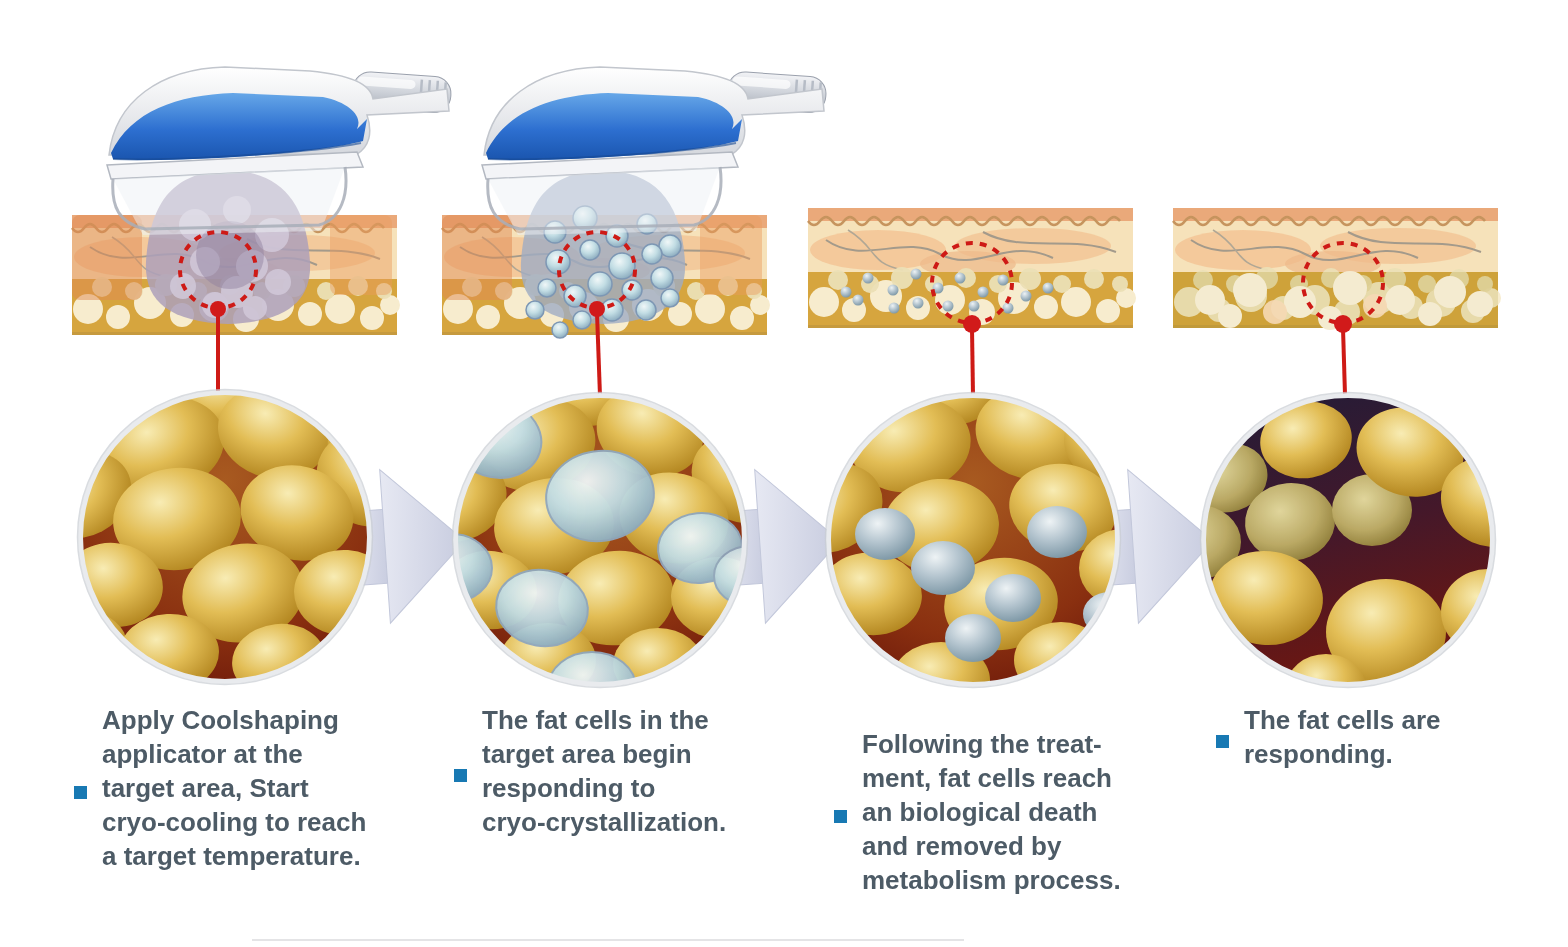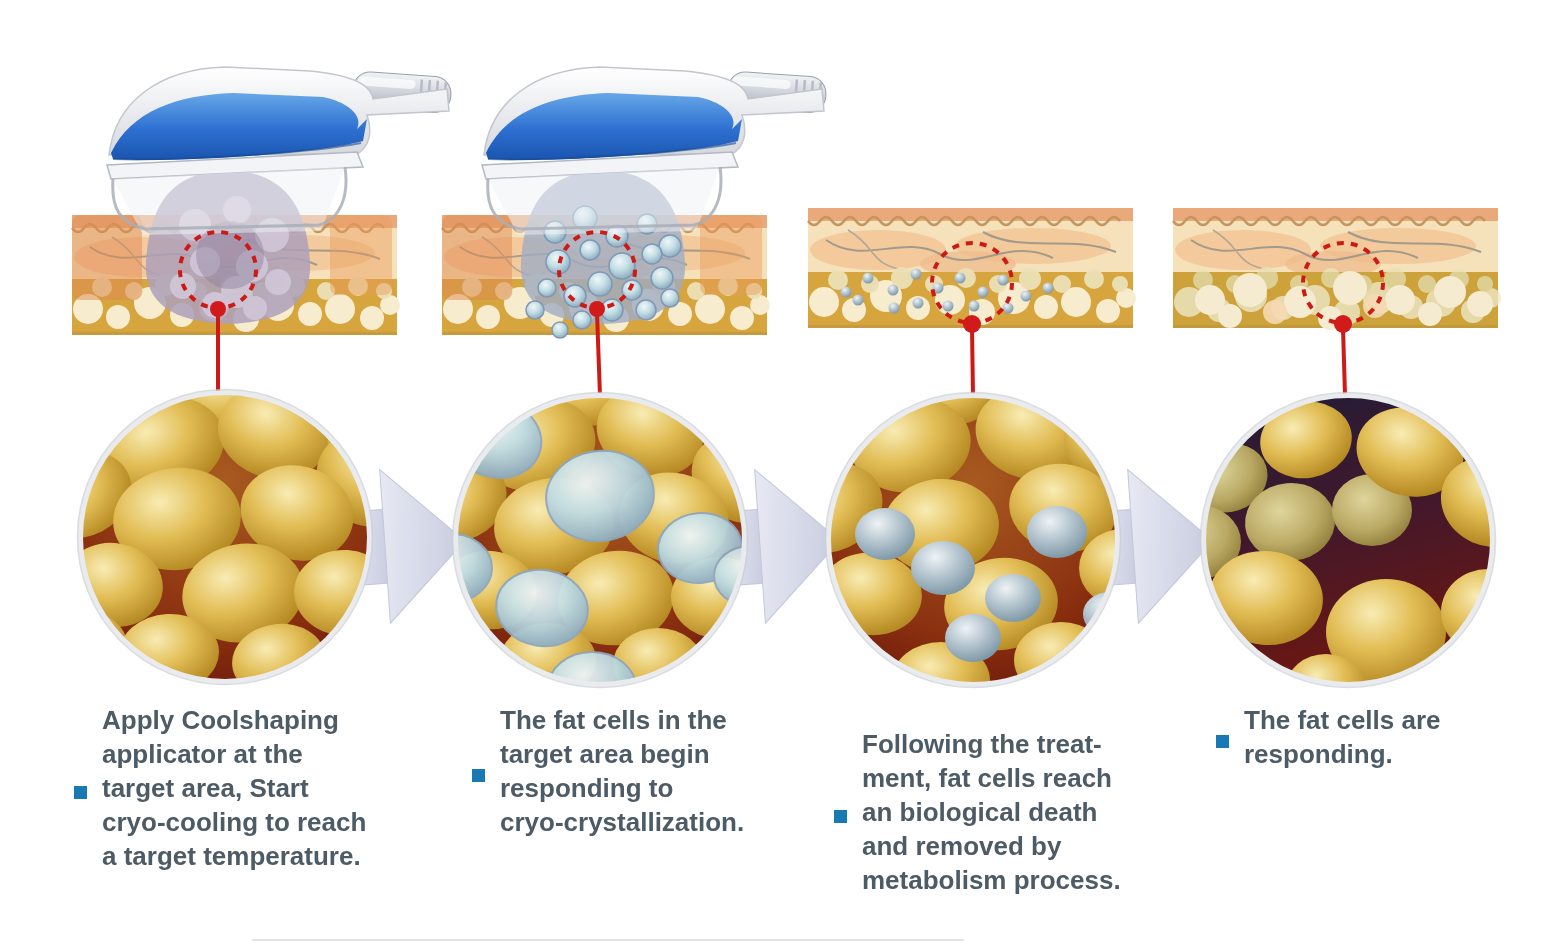--- a/index.html
+++ b/index.html
@@ -8,21 +8,21 @@
     font-family:"Liberation Sans",sans-serif;
   }
   svg.illustration{position:absolute;left:0;top:0;display:block;}
   .caption{position:absolute;display:flex;align-items:center;gap:15px;}
   .bullet{width:13px;height:13px;background:#1879b3;margin-top:9px;flex:0 0 auto;}
   .caption p{
     margin:0;font-size:26px;line-height:34px;font-weight:bold;color:#4d5b66;
     white-space:pre-line;
   }
   #cap1{left:74px;top:703px;width:330px;}
-  #cap2{left:472px;top:703px;width:320px;}
+  #cap2{left:454px;top:703px;width:320px;}
   #cap3{left:834px;top:703px;width:330px;margin-top:24px;}
   #cap4{left:1216px;top:703px;width:310px;}
   .bottom-line{position:absolute;left:252px;top:939px;width:712px;height:2px;background:#e4e4e6;}
 </style>
 </head>
 <body>
 
 <div class="stage">
 
 <svg class="illustration" width="1568" height="700" viewBox="0 0 1568 700">

